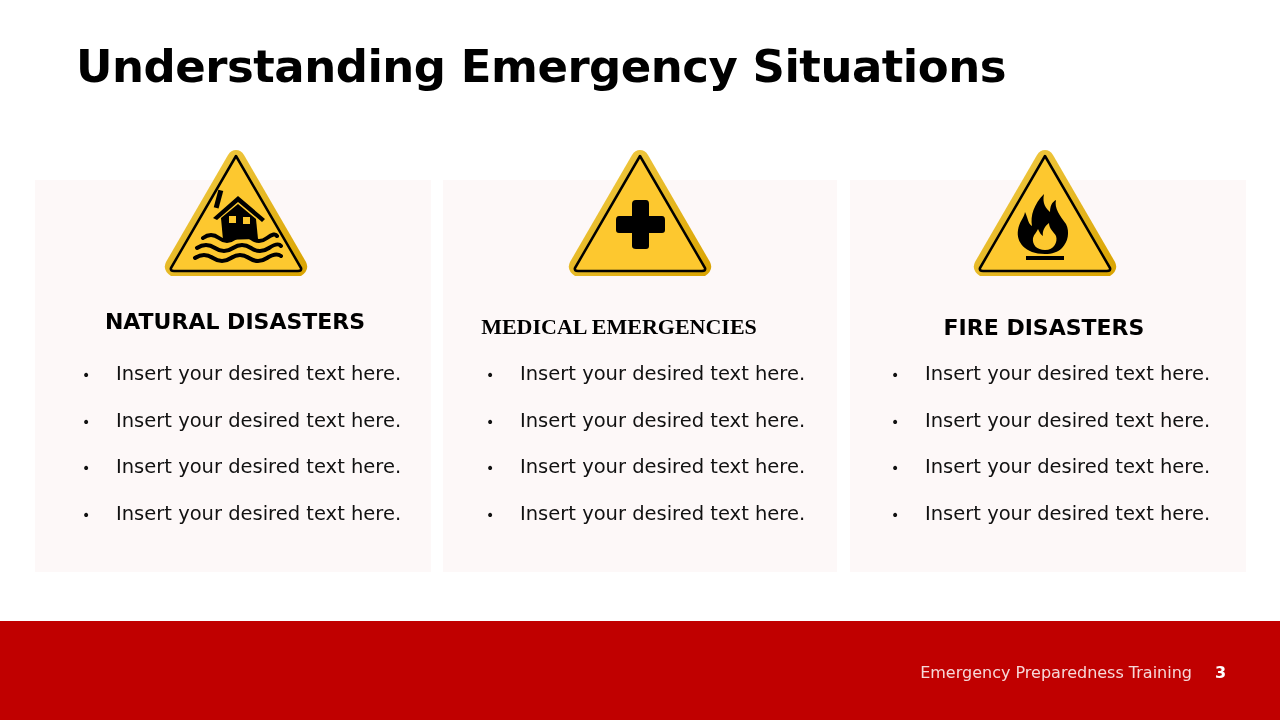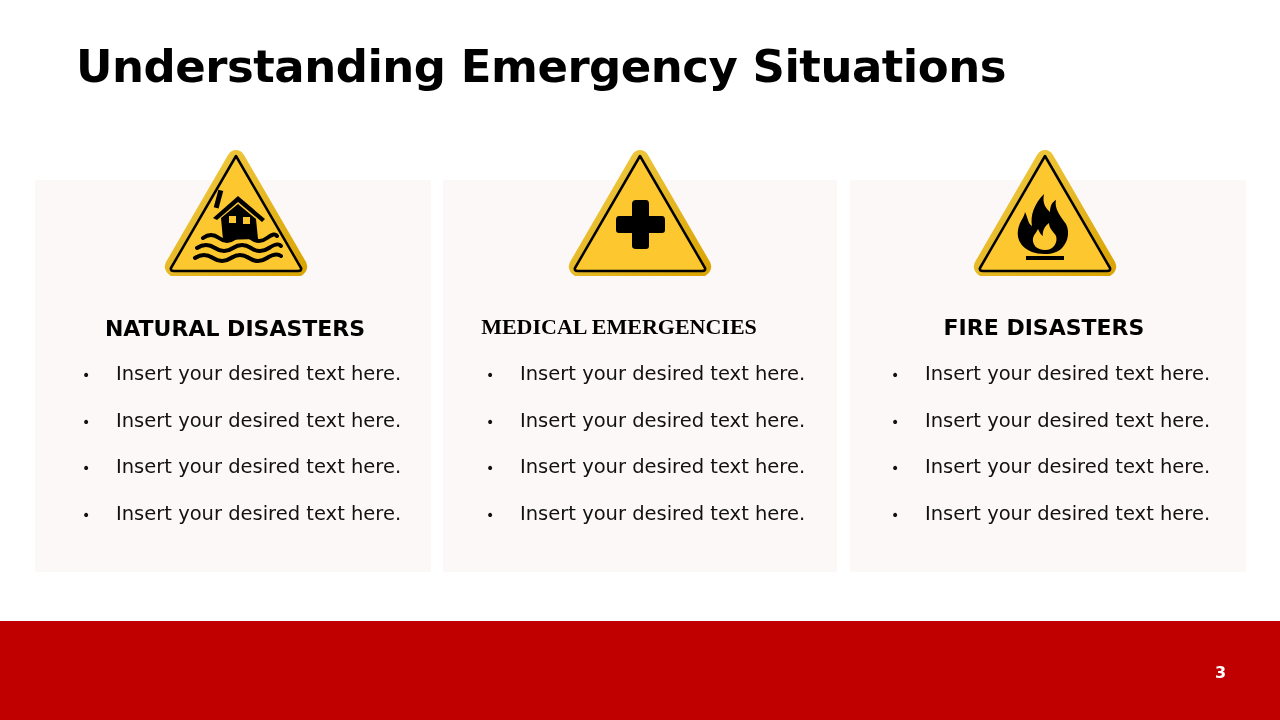--- a/index.html
+++ b/index.html
@@ -1,20 +1,20 @@
 <!DOCTYPE html>
 <html><head>
 <meta charset="utf-8">
 <style>
   * { margin:0; padding:0; box-sizing:border-box; }
   body { width:1280px; height:720px; background:#ffffff; position:relative; overflow:hidden; font-family:"DejaVu Sans","Liberation Sans",sans-serif; }
   .title { position:absolute; left:64px; top:40px; font-size:45px; font-weight:bold; color:#000; letter-spacing:-0.5px; font-family:"DejaVu Sans",sans-serif;margin-left:12px; }
   .panel { position:absolute; top:180px; height:392px; background:#fdf8f8; }
   .sign { position:absolute; top:146px; width:150px; height:136px; }
-  .heading { position:absolute; top:316px; font-size:22px; font-weight:bold; color:#000; text-align:center; }
+  .heading { position:absolute; top:309px; font-size:22px; font-weight:bold; color:#000; text-align:center; }
   .list { position:absolute; top:362px; list-style:none; }
   .list li { height:46.7px; font-size:19.5px; color:#111; position:relative; padding-left:34px; white-space:nowrap; font-family:"DejaVu Sans",sans-serif; }
   .list li .dot { position:absolute; left:0; top:5px; font-size:14px; }
   .footer { position:absolute; left:0; top:621px; width:1280px; height:99px; background:#c00000; }
   .footer-text { position:absolute; right:88px; top:42px; font-size:16px; color:#f6d8d8; font-family:"DejaVu Sans",sans-serif; }
   .page-num { position:absolute; left:1215px; top:42px; font-size:16px; font-weight:bold; color:#fff; }
 </style>
 </head>
 <body>
 
@@ -81,14 +81,15 @@
   <li><span class="dot">•</span><span>Insert your desired text here.</span></li>
 </ul>
 <ul class="list" style="left:891px;">
   <li><span class="dot">•</span><span>Insert your desired text here.</span></li>
   <li><span class="dot">•</span><span>Insert your desired text here.</span></li>
   <li><span class="dot">•</span><span>Insert your desired text here.</span></li>
   <li><span class="dot">•</span><span>Insert your desired text here.</span></li>
 </ul>
 
 <div class="footer">
+  <span class="footer-text">Emergency Preparedness Training</span>
   <span class="page-num">3</span>
 </div>
 
 </body></html>

